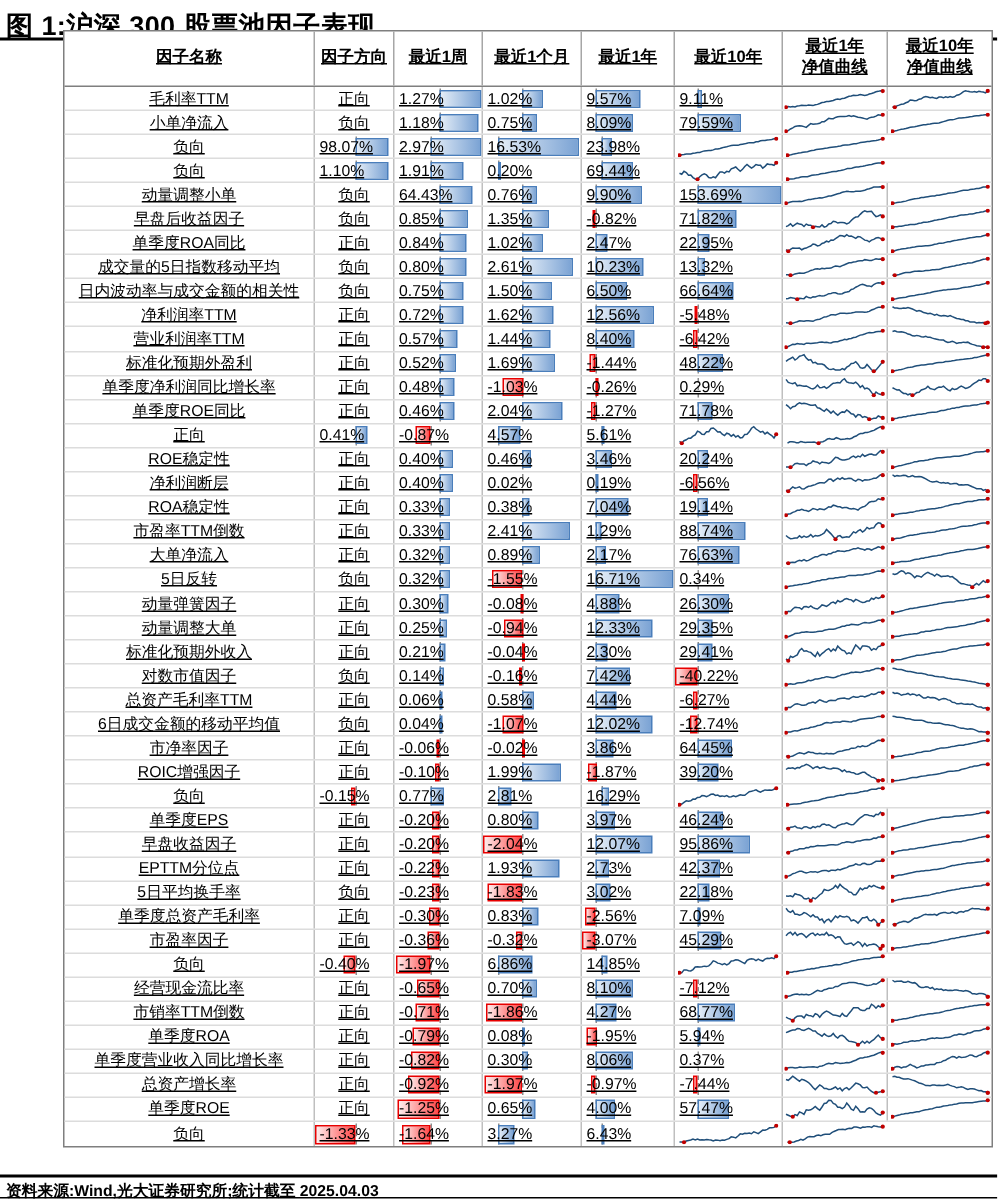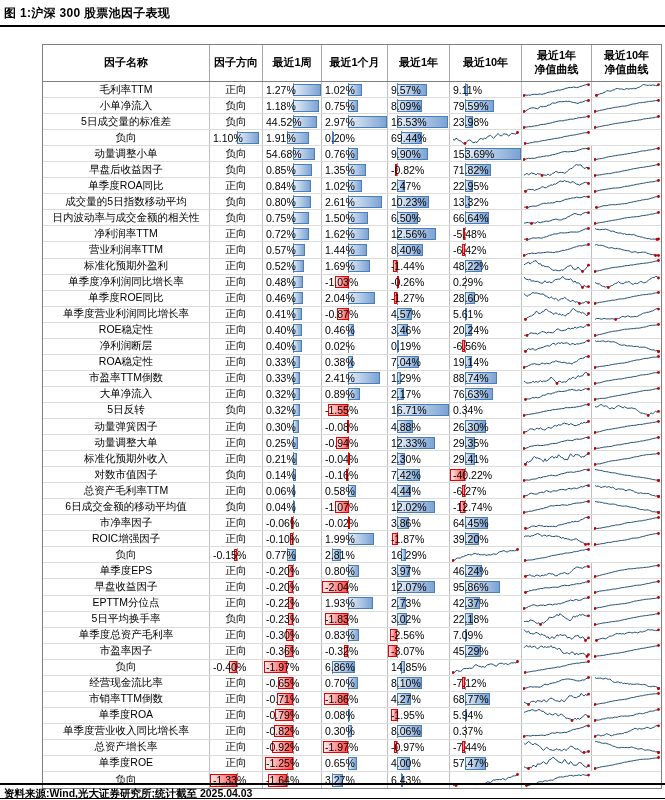--- a/index.html
+++ b/index.html
@@ -1,20 +1,20 @@
 <!DOCTYPE html>
 <html><head>
 <meta charset="utf-8">
 <style>
   html,body{margin:0;padding:0;background:#fff;}
   .page{position:relative;width:665px;height:800px;background:#fff;overflow:hidden;
         font-family:"Liberation Sans","DejaVu Sans",sans-serif;}
-  .fig-title{position:absolute;top:5px;left:4px;font-size:12px;font-weight:bold;color:#000;letter-spacing:.3px;}
+  .fig-title{position:absolute;top:5px;left:4px;font-size:18px;font-weight:bold;color:#000;letter-spacing:.3px;}
   .title-rule{position:absolute;top:25px;left:0;width:665px;height:0;border-top:2px solid #000;}
-  .tbl{position:absolute;left:42px;top:44px;width:618px;border:1px solid #7f7f7f;background:#fff;}
+  .tbl{position:absolute;left:42px;top:20px;width:618px;border:1px solid #7f7f7f;background:#fff;text-decoration:underline;}
   .hdr-row{display:grid;grid-template-columns:167px 53px 59px 66px 62px 72px 70px 69px;height:36px;
            border-bottom:1px solid #7f7f7f;}
   .hdr-cell{display:flex;align-items:center;justify-content:center;text-align:center;
             font-size:11px;font-weight:bold;color:#000;border-right:1px solid #a6a6a6;
             white-space:pre-line;line-height:1.25;box-sizing:border-box;}
   .hdr-cell:last-child{border-right:none;}
   .row{display:grid;grid-template-columns:167px 53px 59px 66px 62px 72px 70px 69px;height:16.05px;
        border-bottom:1px solid #dcdcdc;box-sizing:border-box;}
   .row:last-child{border-bottom:none;}
   .cell{position:relative;border-right:1px solid #bfbfbf;box-sizing:border-box;overflow:hidden;
@@ -122,26 +122,25 @@
           </div>
           <div class="cell c-spark">
             <svg width="66" height="14" viewBox="0 0 66 14">
               <polyline points="1.0,12.5 2.5,12.3 4.0,12.0 5.4,11.6 6.9,11.2 8.4,11.0 9.9,10.7 11.3,10.3 12.8,9.9 14.3,9.6 15.8,9.5 17.2,9.2 18.7,8.8 20.2,8.5 21.7,8.2 23.2,8.2 24.6,7.9 26.1,7.7 27.6,7.3 29.1,7.1 30.5,7.1 32.0,7.0 33.5,6.5 35.0,6.1 36.4,5.7 37.9,5.2 39.4,4.9 40.9,4.9 42.3,4.6 43.8,4.1 45.3,3.7 46.8,3.7 48.3,3.5 49.7,3.4 51.2,3.1 52.7,2.8 54.2,2.7 55.6,2.4 57.1,2.2 58.6,2.2 60.1,1.8 61.5,1.7 63.0,1.5 64.5,1.5" fill="none" stroke="#1f4e79" stroke-width="1"></polyline>
               <circle cx="1.0" cy="12.5" r="1.4" fill="#c00000"></circle>
               <circle cx="64.5" cy="1.5" r="1.4" fill="#c00000"></circle>
             </svg>
           </div>
         </div>
         <div class="row">
-          <div class="cell c-name">5日成交量的标准差</div>
           <div class="cell c-dir">负向</div>
           <div class="cell c-num">
             <div class="axis" style="left: 51.2%;"></div>
             <div class="dbar" style="left: 51.2%; width: 42.7%; background: linear-gradient(to right, rgb(228, 237, 247), rgb(123, 163, 212)); border: 1px solid rgb(74, 126, 187);"></div>
-            <span class="numtxt">44.52%</span>
+            <span class="numtxt">98.07%</span>
           </div>
           <div class="cell c-num">
             <div class="axis" style="left: 40.7%;"></div>
             <div class="dbar" style="left: 40.7%; width: 59.3%; background: linear-gradient(to right, rgb(228, 237, 247), rgb(123, 163, 212)); border: 1px solid rgb(74, 126, 187);"></div>
             <span class="numtxt">2.97%</span>
           </div>
           <div class="cell c-num">
             <div class="axis" style="left: 15.5%;"></div>
             <div class="dbar" style="left: 15.5%; width: 83.6%; background: linear-gradient(to right, rgb(228, 237, 247), rgb(123, 163, 212)); border: 1px solid rgb(74, 126, 187);"></div>
             <span class="numtxt">16.53%</span>
@@ -202,21 +201,21 @@
               <circle cx="64.5" cy="1.5" r="1.4" fill="#c00000"></circle>
             </svg>
           </div>
         </div>
         <div class="row">
           <div class="cell c-name">动量调整小单</div>
           <div class="cell c-dir">负向</div>
           <div class="cell c-num">
             <div class="axis" style="left: 51.2%;"></div>
             <div class="dbar" style="left: 51.2%; width: 38.1%; background: linear-gradient(to right, rgb(228, 237, 247), rgb(123, 163, 212)); border: 1px solid rgb(74, 126, 187);"></div>
-            <span class="numtxt">54.68%</span>
+            <span class="numtxt">64.43%</span>
           </div>
           <div class="cell c-num">
             <div class="axis" style="left: 40.7%;"></div>
             <div class="dbar" style="left: 40.7%; width: 15.2%; background: linear-gradient(to right, rgb(228, 237, 247), rgb(123, 163, 212)); border: 1px solid rgb(74, 126, 187);"></div>
             <span class="numtxt">0.76%</span>
           </div>
           <div class="cell c-num">
             <div class="axis" style="left: 15.5%;"></div>
             <div class="dbar" style="left: 15.5%; width: 50.1%; background: linear-gradient(to right, rgb(228, 237, 247), rgb(123, 163, 212)); border: 1px solid rgb(74, 126, 187);"></div>
             <span class="numtxt">9.90%</span>
@@ -558,39 +557,38 @@
             <span class="numtxt">2.04%</span>
           </div>
           <div class="cell c-num">
             <div class="axis" style="left: 15.5%;"></div>
             <div class="dbar" style="left: 9.1%; width: 6.4%; background: linear-gradient(to left, rgb(255, 74, 74), rgb(253, 236, 236)); border: 1px solid rgb(232, 0, 0);"></div>
             <span class="numtxt">-1.27%</span>
           </div>
           <div class="cell c-num">
             <div class="axis" style="left: 20.7%;"></div>
             <div class="dbar" style="left: 20.7%; width: 14.7%; background: linear-gradient(to right, rgb(228, 237, 247), rgb(123, 163, 212)); border: 1px solid rgb(74, 126, 187);"></div>
-            <span class="numtxt">28.60%</span>
+            <span class="numtxt">71.78%</span>
           </div>
           <div class="cell c-spark">
             <svg width="67" height="14" viewBox="0 0 67 14">
               <polyline points="1.0,2.7 2.5,3.9 4.0,5.5 5.5,4.2 7.0,3.8 8.5,2.4 10.0,1.5 11.5,2.2 13.0,1.9 14.5,2.1 16.0,2.7 17.5,3.1 19.0,3.1 20.5,2.9 22.0,4.9 23.5,5.2 25.0,6.3 26.5,7.2 28.0,5.7 29.5,6.9 31.0,8.4 32.5,7.0 34.0,8.6 35.5,9.8 37.0,8.4 38.5,7.6 40.0,7.9 41.5,6.3 43.0,7.4 44.5,8.9 46.0,9.2 47.5,11.0 49.0,9.3 50.5,9.6 52.0,11.3 53.5,10.7 55.0,11.3 56.5,12.5 58.0,12.4 59.5,11.9 61.0,11.9 62.5,10.3 64.0,11.0 65.5,11.6" fill="none" stroke="#1f4e79" stroke-width="1"></polyline>
               <circle cx="56.5" cy="12.5" r="1.4" fill="#c00000"></circle>
               <circle cx="65.5" cy="11.6" r="1.4" fill="#c00000"></circle>
             </svg>
           </div>
           <div class="cell c-spark">
             <svg width="66" height="14" viewBox="0 0 66 14">
               <polyline points="1.0,12.5 2.5,12.0 4.0,11.8 5.4,11.3 6.9,11.3 8.4,10.9 9.9,10.8 11.3,10.4 12.8,10.2 14.3,9.8 15.8,9.8 17.2,9.4 18.7,9.2 20.2,9.2 21.7,8.8 23.2,8.6 24.6,8.1 26.1,8.0 27.6,7.9 29.1,7.8 30.5,7.6 32.0,7.2 33.5,6.7 35.0,6.6 36.4,6.3 37.9,5.8 39.4,5.6 40.9,5.1 42.3,5.1 43.8,4.6 45.3,4.6 46.8,4.1 48.3,3.8 49.7,3.7 51.2,3.6 52.7,3.5 54.2,3.2 55.6,3.0 57.1,3.0 58.6,2.6 60.1,2.1 61.5,2.0 63.0,1.8 64.5,1.5" fill="none" stroke="#1f4e79" stroke-width="1"></polyline>
               <circle cx="1.0" cy="12.5" r="1.4" fill="#c00000"></circle>
               <circle cx="64.5" cy="1.5" r="1.4" fill="#c00000"></circle>
             </svg>
           </div>
         </div>
         <div class="row">
-          <div class="cell c-name">单季度营业利润同比增长率</div>
           <div class="cell c-dir">正向</div>
           <div class="cell c-num">
             <div class="axis" style="left: 51.2%;"></div>
             <div class="dbar" style="left: 51.2%; width: 15.8%; background: linear-gradient(to right, rgb(228, 237, 247), rgb(123, 163, 212)); border: 1px solid rgb(74, 126, 187);"></div>
             <span class="numtxt">0.41%</span>
           </div>
           <div class="cell c-num">
             <div class="axis" style="left: 40.7%;"></div>
             <div class="dbar" style="left: 23.4%; width: 17.4%; background: linear-gradient(to left, rgb(255, 74, 74), rgb(253, 236, 236)); border: 1px solid rgb(232, 0, 0);"></div>
             <span class="numtxt">-0.87%</span>

